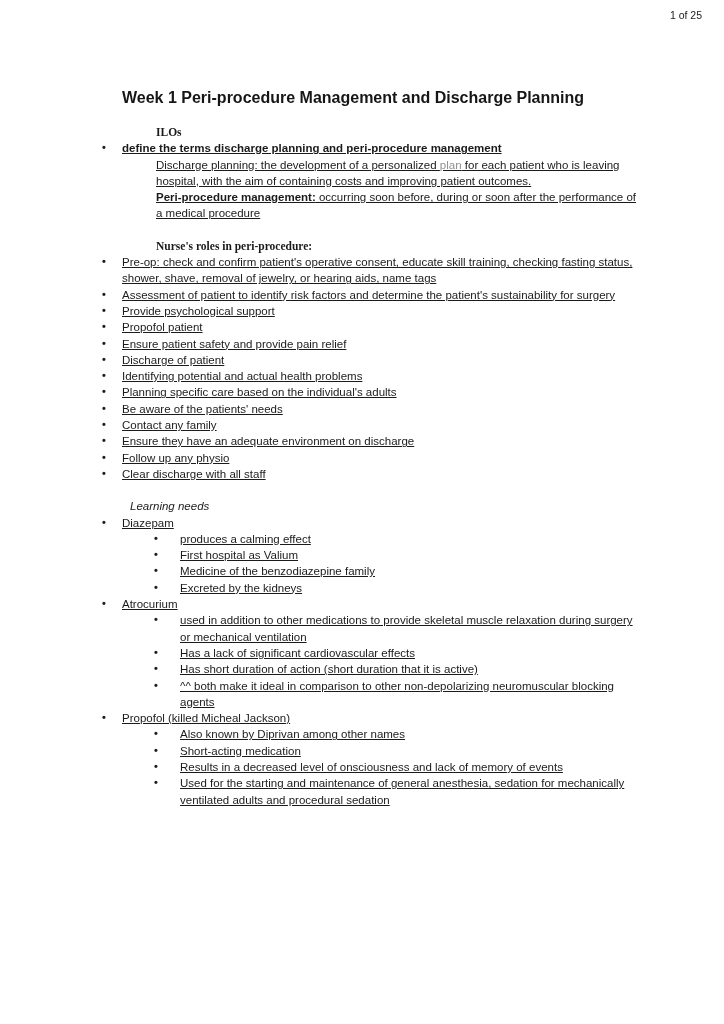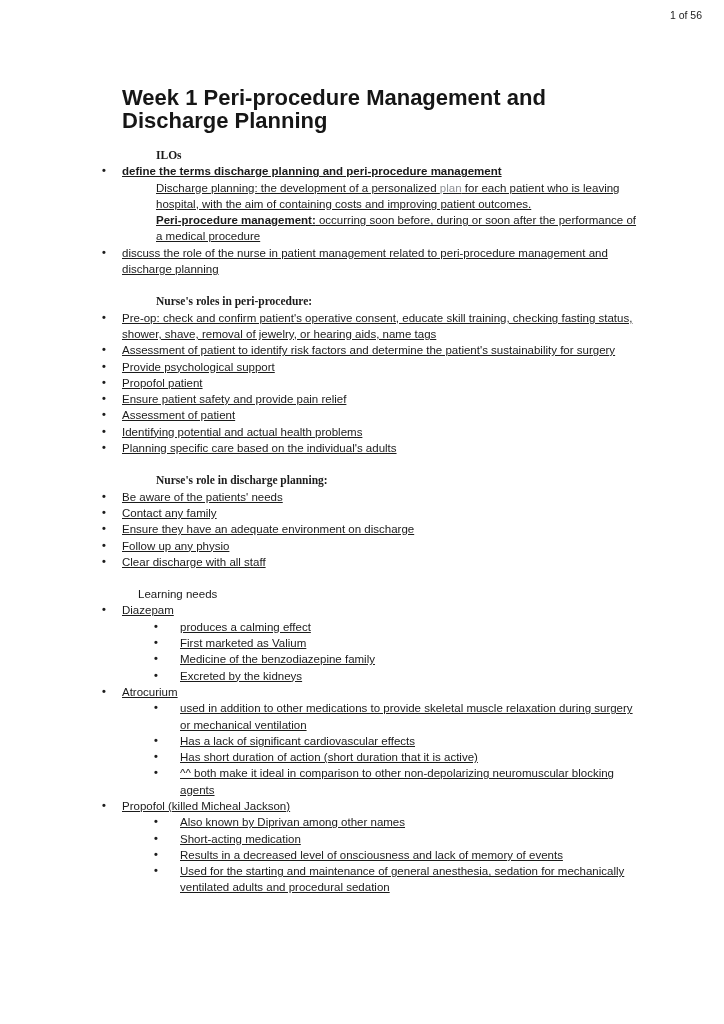--- a/index.html
+++ b/index.html
@@ -27,32 +27,33 @@
     color: #1b1b1b;
   }
   .doc {
     position: absolute;
     top: 86px;
     left: 122px;
     width: 516px;
   }
   .title {
     margin: 0 0 15px 0;
-    font-size: 22px;
+    font-size: 16px;
     line-height: 23px;
     font-weight: 600;
     color: #161616;
   }
   .indent-heading {
     margin-left: 34px;
     font-weight: 700;
     font-family: Liberation Serif, serif;
   }
   .plain-label {
-    margin-left: 16px;
+    margin-left: 8px;
+    font-style: italic;
   }
   .gap-above { margin-top: 16px; }
   ul.l1, ul.sub {
     list-style: none;
     margin: 0;
     padding: 0;
   }
   ul.l1 > li {
     position: relative;
     margin: 0;
@@ -82,73 +83,69 @@
   }
   .bold { font-weight: 700; }
   .indent-para { margin-left: 34px; }
   .muted-word { color: #8f9095; }
 </style>
 </head>
 <body>
 
 <div class="page">
 
-  <div class="page-num">1 of 56</div>
+  <div class="page-num">1 of 25</div>
 
   <div class="doc">
 
     <h1 class="title">Week 1 Peri-procedure Management and Discharge Planning</h1>
 
     <div class="indent-heading">ILOs</div>
 
     <ul class="l1">
       <li>
         <span class="bold">define the terms discharge planning and peri-procedure management</span>
         <div class="indent-para">
           <span>Discharge planning: the development of a personalized </span><span class="muted-word">plan</span><span> for each patient who is leaving hospital, with the aim of containing costs and improving patient outcomes.</span>
           <br>
           <span class="bold">Peri-procedure management:</span><span> occurring soon before, during or soon after the performance of a medical procedure</span>
         </div>
       </li>
-      <li class="gap-above">
-        <span>discuss the role of the nurse in patient management related to peri-procedure management and discharge planning</span>
-      </li>
     </ul>
 
     <div class="indent-heading gap-above">Nurse's roles in peri-procedure:</div>
 
     <ul class="l1">
       <li>Pre-op: check and confirm patient's operative consent, educate skill training, checking fasting status, shower, shave, removal of jewelry, or hearing aids, name tags</li>
       <li>Assessment of patient to identify risk factors and determine the patient's sustainability for surgery</li>
       <li>Provide psychological support</li>
       <li>Propofol patient</li>
       <li>Ensure patient safety and provide pain relief</li>
-      <li>Assessment of patient</li>
+      <li>Discharge of patient</li>
       <li>Identifying potential and actual health problems</li>
       <li>Planning specific care based on the individual's adults</li>
     </ul>
 
-    <div class="indent-heading gap-above">Nurse's role in discharge planning:</div>
 
     <ul class="l1">
       <li>Be aware of the patients' needs</li>
       <li>Contact any family</li>
       <li>Ensure they have an adequate environment on discharge</li>
       <li>Follow up any physio</li>
       <li>Clear discharge with all staff</li>
     </ul>
 
     <div class="plain-label gap-above">Learning needs</div>
 
     <ul class="l1">
       <li>
         <span>Diazepam</span>
         <ul class="sub">
           <li>produces a calming effect</li>
-          <li>First marketed as Valium</li>
+          <li>First hospital as Valium</li>
           <li>Medicine of the benzodiazepine family</li>
           <li>Excreted by the kidneys</li>
         </ul>
       </li>
       <li>
         <span>Atrocurium</span>
         <ul class="sub">
           <li>used in addition to other medications to provide skeletal muscle relaxation during surgery or mechanical ventilation</li>
           <li>Has a lack of significant cardiovascular effects</li>
           <li>Has short duration of action (short duration that it is active)</li>

